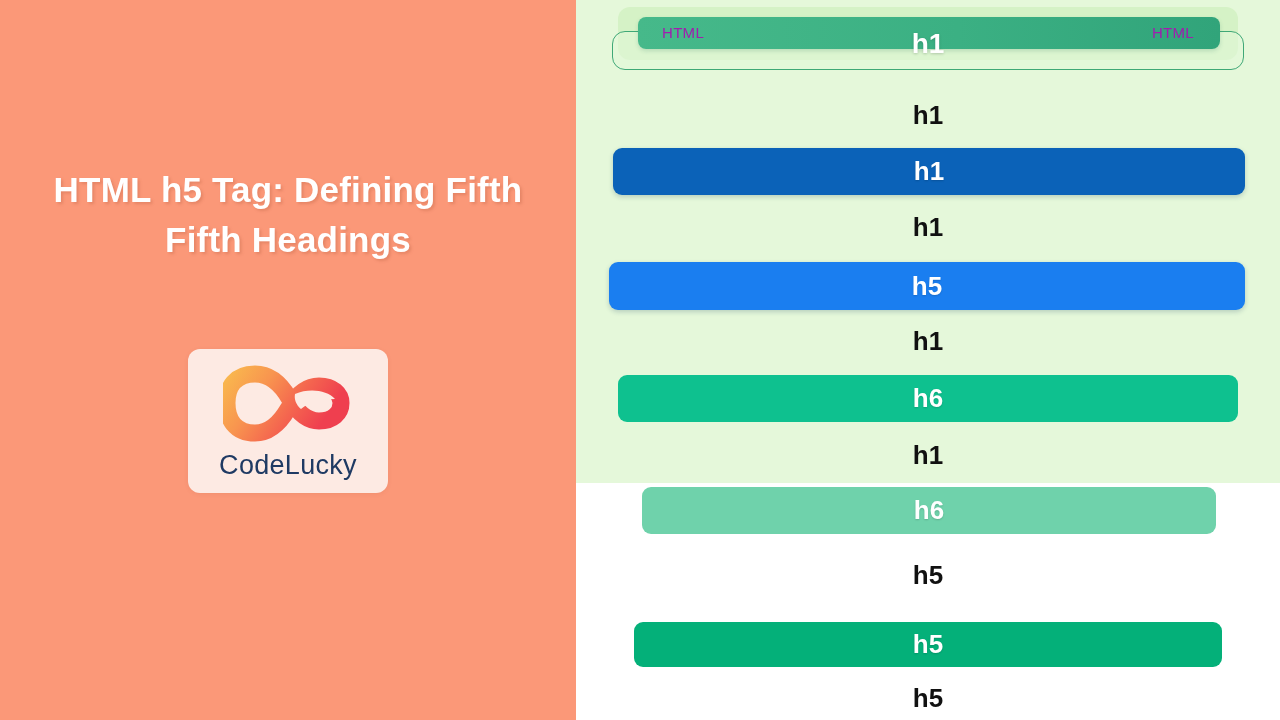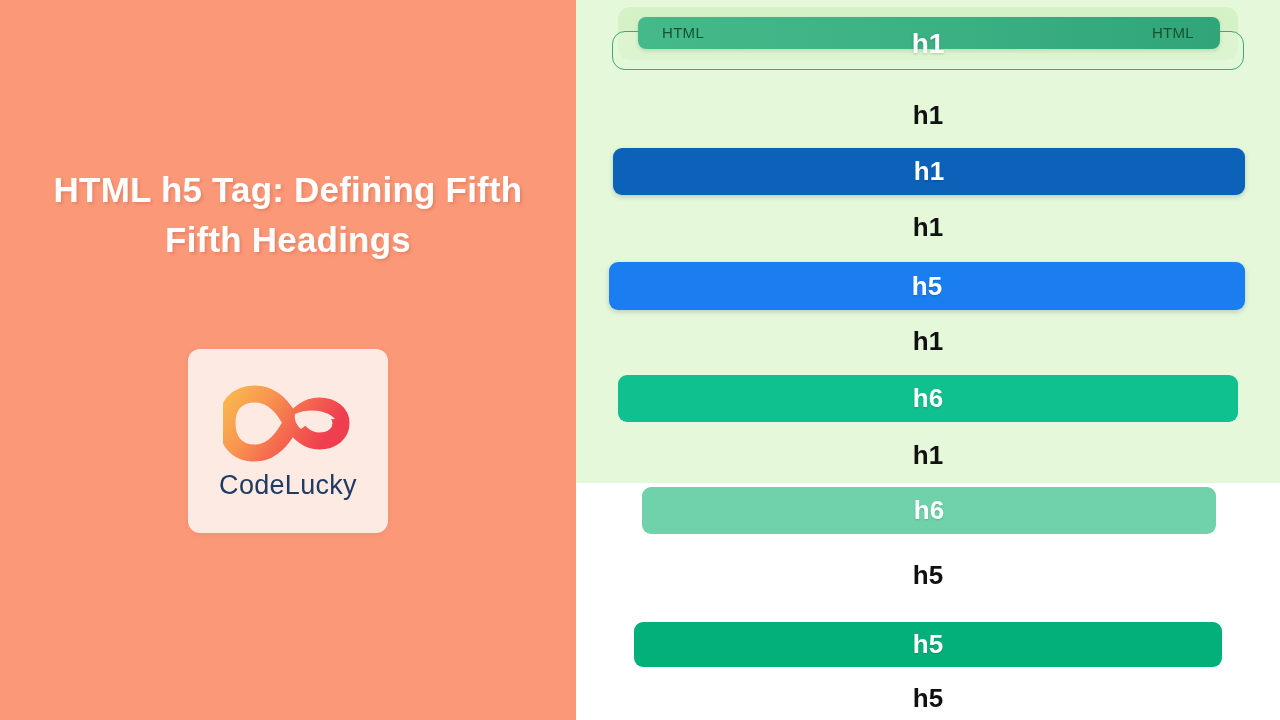--- a/index.html
+++ b/index.html
@@ -22,21 +22,21 @@
     text-align:center;
     font-size:35px;
     font-weight:bold;
     line-height:1.42;
     color:#ffffff;
     letter-spacing:.2px;
     text-shadow:2px 2px 3px rgba(180,90,60,.30);
   }
   #logo-card {
     position:absolute; left:188px; top:349px;
-    width:200px; height:184px;
+    width:200px; height:144px;
     background:#fdeae3;
     border-radius:12px;
     display:flex; flex-direction:column;
     align-items:center; justify-content:center;
     box-shadow:0 1px 4px rgba(150,70,50,.10);
   }
   #logo-mark { width:130px; height:85px; display:block; }
   #logo-wordmark {
     margin-top:4px;
     font-size:27px;
@@ -66,21 +66,21 @@
     background:rgba(226,247,216,.55);
   }
   .hdr-gradient-bar {
     position:absolute; left:62px; top:17px; width:582px; height:32px;
     border-radius:8px;
     background:linear-gradient(90deg,#46b98a 0%,#3bb083 55%,#31a47a 100%);
     box-shadow:0 2px 4px rgba(40,120,90,.20);
   }
   .hdr-tag {
     position:absolute; top:24px;
-    font-size:15px; color:#14532d; font-weight:normal; letter-spacing:.3px;
+    font-size:15px; color:#a21caf; font-weight:normal; letter-spacing:.3px;
   }
   .hdr-tag.left  { left:86px; }
   .hdr-tag.right { right:86px; }
   #hdr-overlay-label {
     position:absolute; left:0; top:28px; width:704px;
     text-align:center;
     font-size:28px; font-weight:bold; color:#ffffff;
     text-shadow:0 1px 3px rgba(0,0,0,.18);
   }
 

